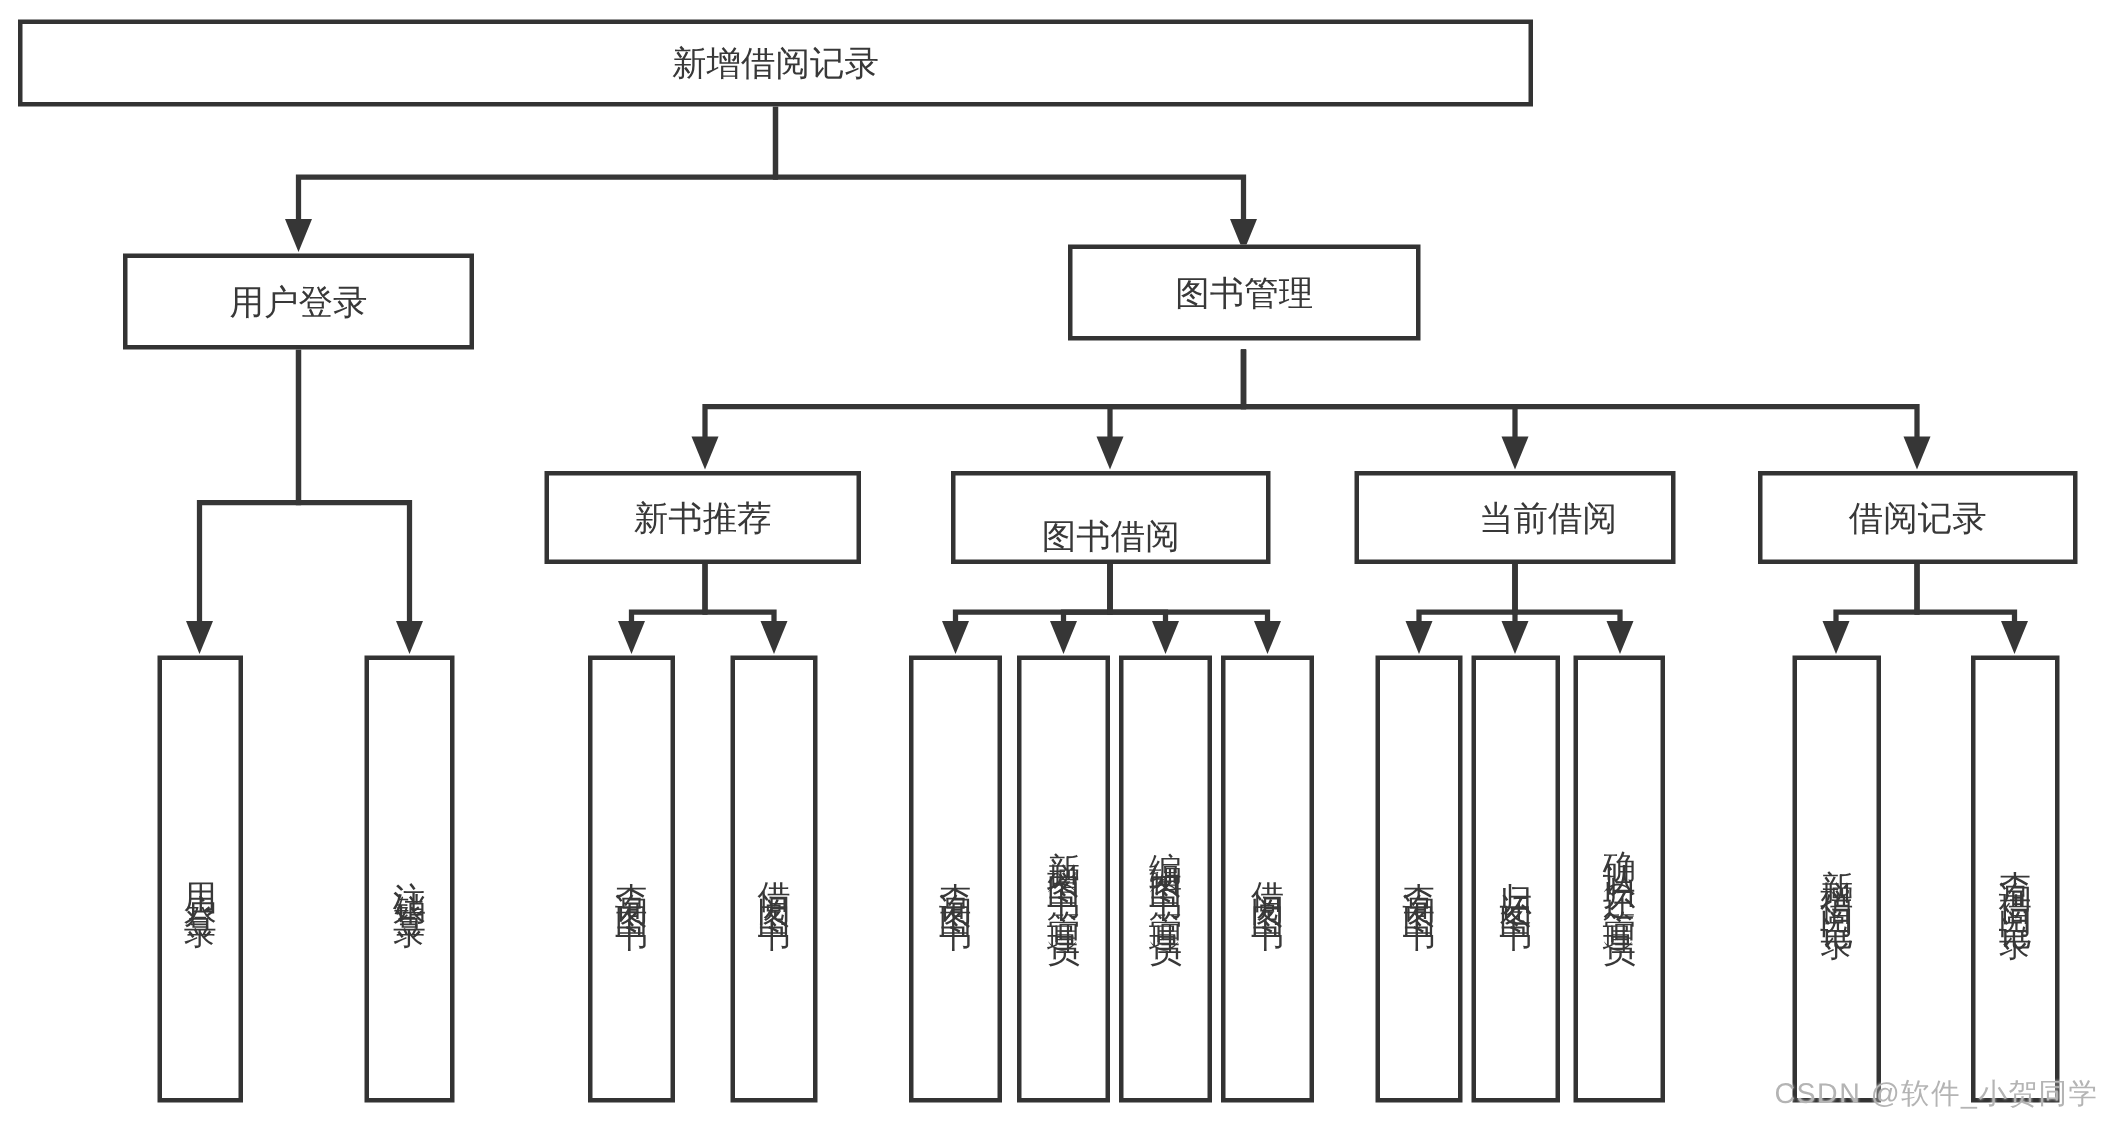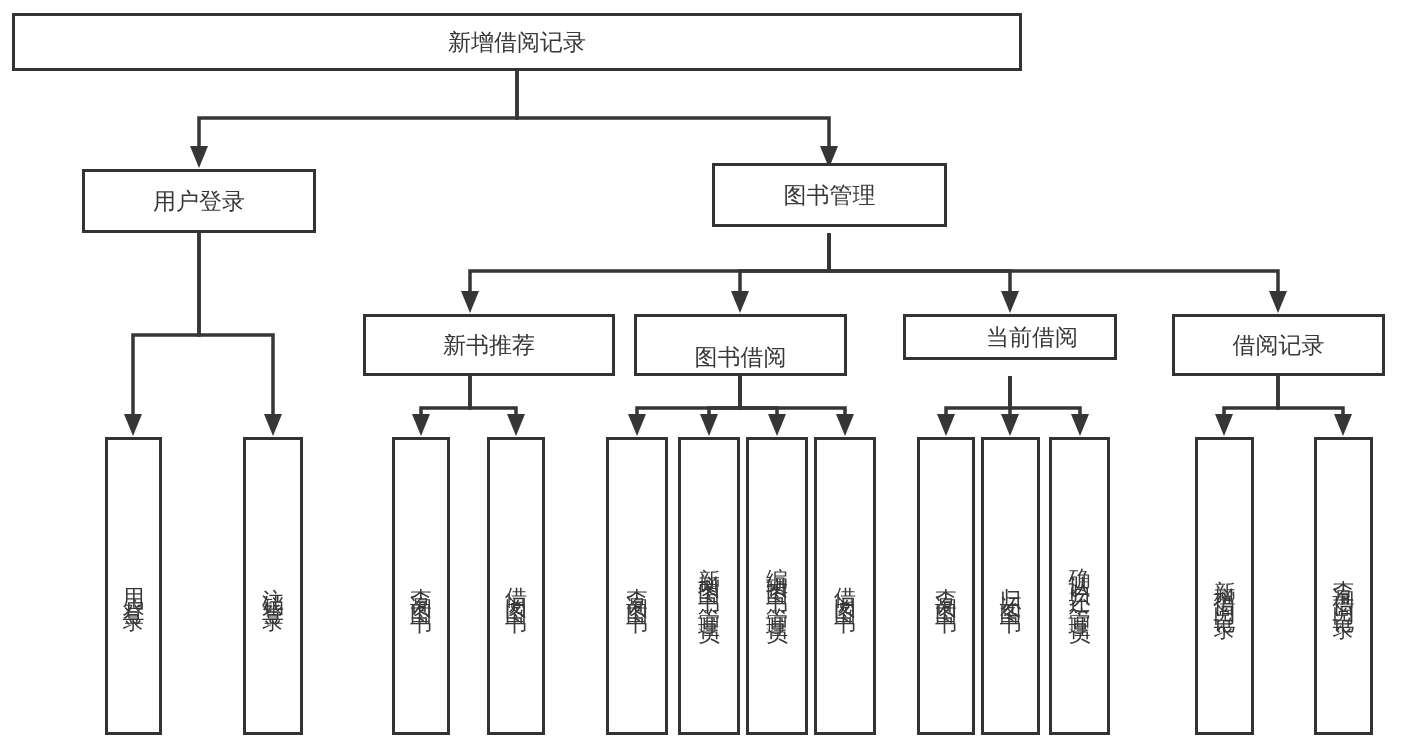--- a/index.html
+++ b/index.html
@@ -103,27 +103,27 @@
   <div id="nodes">
       <div class="node" style="left: 12px; top: 13px; width: 1010px; height: 58px;">
         <span class="label">新增借阅记录</span>
       </div>
       <div class="node" style="left: 82px; top: 169px; width: 234px; height: 64px;">
         <span class="label">用户登录</span>
       </div>
       <div class="node" style="left: 712px; top: 163px; width: 235px; height: 64px;">
         <span class="label">图书管理</span>
       </div>
-      <div class="node" style="left: 363px; top: 314px; width: 252px; height: 62px;">
+      <div class="node" style="left: 363px; top: 314px; width: 211px; height: 62px;">
         <span class="label">新书推荐</span>
       </div>
       <div class="node" style="left: 634px; top: 314px; width: 213px; height: 62px; align-items: flex-end;">
         <span class="label">图书借阅</span>
       </div>
-      <div class="node" style="left: 903px; top: 314px; width: 214px; height: 46px; padding-left: 44px;">
+      <div class="node" style="left: 903px; top: 314px; width: 214px; height: 62px; padding-left: 44px;">
         <span class="label">当前借阅</span>
       </div>
       <div class="node" style="left: 1172px; top: 314px; width: 213px; height: 62px;">
         <span class="label">借阅记录</span>
       </div>
       <div class="node vertical" style="left: 105px; top: 437px; width: 57px; height: 298px;">
         <span class="label">用户登录</span>
       </div>
       <div class="node vertical" style="left: 243px; top: 437px; width: 60px; height: 298px;">
         <span class="label">注销登录</span>
@@ -155,13 +155,14 @@
       <div class="node vertical" style="left: 1049px; top: 437px; width: 61px; height: 298px;">
         <span class="label">确认归还（管理员）</span>
       </div>
       <div class="node vertical" style="left: 1195px; top: 437px; width: 59px; height: 298px;">
         <span class="label">新增借阅记录</span>
       </div>
       <div class="node vertical" style="left: 1314px; top: 437px; width: 59px; height: 298px;">
         <span class="label">查询借阅记录</span>
       </div>
     </div>
+  <div class="watermark">CSDN @软件_小贺同学</div>
 </div>
 
 </body></html>

